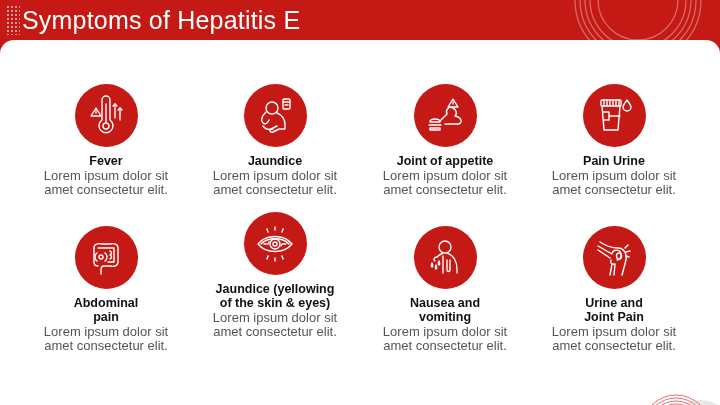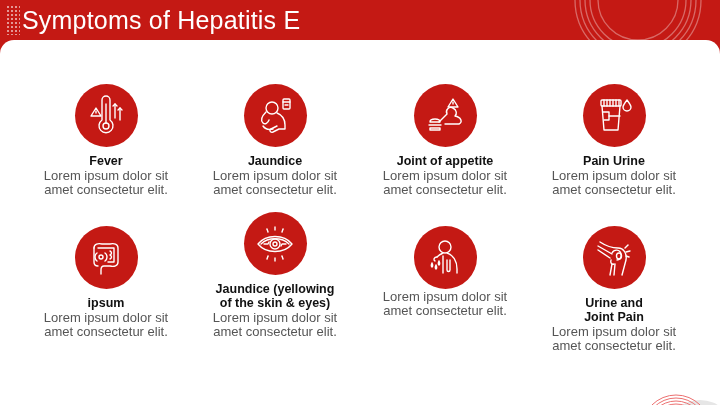--- a/index.html
+++ b/index.html
@@ -128,21 +128,22 @@
         <path d="M10 12 c0 -4 4 -5 8 -4 h8 c4 -1 8 0 8 4 v14 c0 4 -4 5 -8 4 h-6 c-2 0 -3 2 -3 4 v4"></path>
         <path d="M10 12 v14 c0 3 2 4 4 4"></path>
         <path d="M14 12 h16 v14 h-6"></path>
         <circle cx="17" cy="21" r="2"></circle>
         <path d="M13 17 a5 5 0 0 0 0 8"></path>
           <path d="M21 17 a5 5 0 0 1 0 8"></path>
         <path d="M26 15 c2 1 2 3 0 4 c2 1 2 3 0 4"></path>
       </svg>
     </div>
     <div class="label">
-      <div>ipsum</div>
+      <div>Abdominal</div>
+      <div>pain</div>
     </div>
     <div class="desc">Lorem ipsum dolor sit</div>
     <div class="desc">amet consectetur elit.</div>
   </div>
 
   <div class="item" style="left:190px; top:172px;">
     <div class="circle">
       <svg viewBox="0 0 44 44" fill="none" stroke="#fff" stroke-width="1.4" stroke-linecap="round" stroke-linejoin="round">
         <path d="M5 22 c8 -10 26 -10 34 0 c-8 10 -26 10 -34 0 z"></path>
         <path d="M8 22 c7 -7 21 -7 28 0"></path>
@@ -173,20 +174,24 @@
         <path d="M20 17 c-2 1 -4 2 -6 4"></path>
         <path d="M24 17 c6 2 10 8 10 16 v4"></path>
         <path d="M20 20 v17"></path>
         <path d="M24 24 v10 c0 2 3 2 3 0 v-10"></path>
         <path d="M14 21 c-3 0 -4 3 -2 4"></path>
         <path d="M9 27 c-1 2 -1 3 0 4 c1 -1 1 -2 0 -4"></path>
         <path d="M13 29 c-1 2 -1 3 0 4 c1 -1 1 -2 0 -4"></path>
         <path d="M16 25 c-1 2 -1 3 0 4 c1 -1 1 -2 0 -4"></path>
       </svg>
     </div>
+    <div class="label">
+      <div>Nausea and</div>
+      <div>vomiting</div>
+    </div>
     <div class="desc">Lorem ipsum dolor sit</div>
     <div class="desc">amet consectetur elit.</div>
   </div>
 
   <div class="item" style="left:529px; top:186px;">
     <div class="circle">
       <svg viewBox="0 0 44 44" fill="none" stroke="#fff" stroke-width="1.4" stroke-linecap="round" stroke-linejoin="round">
         <path d="M6 10 l14 8"></path>
           <path d="M6 14 l12 8"></path>
         <path d="M20 17 c2 -4 8 -4 9 1 c1 4 -2 6 -4 6"></path>

